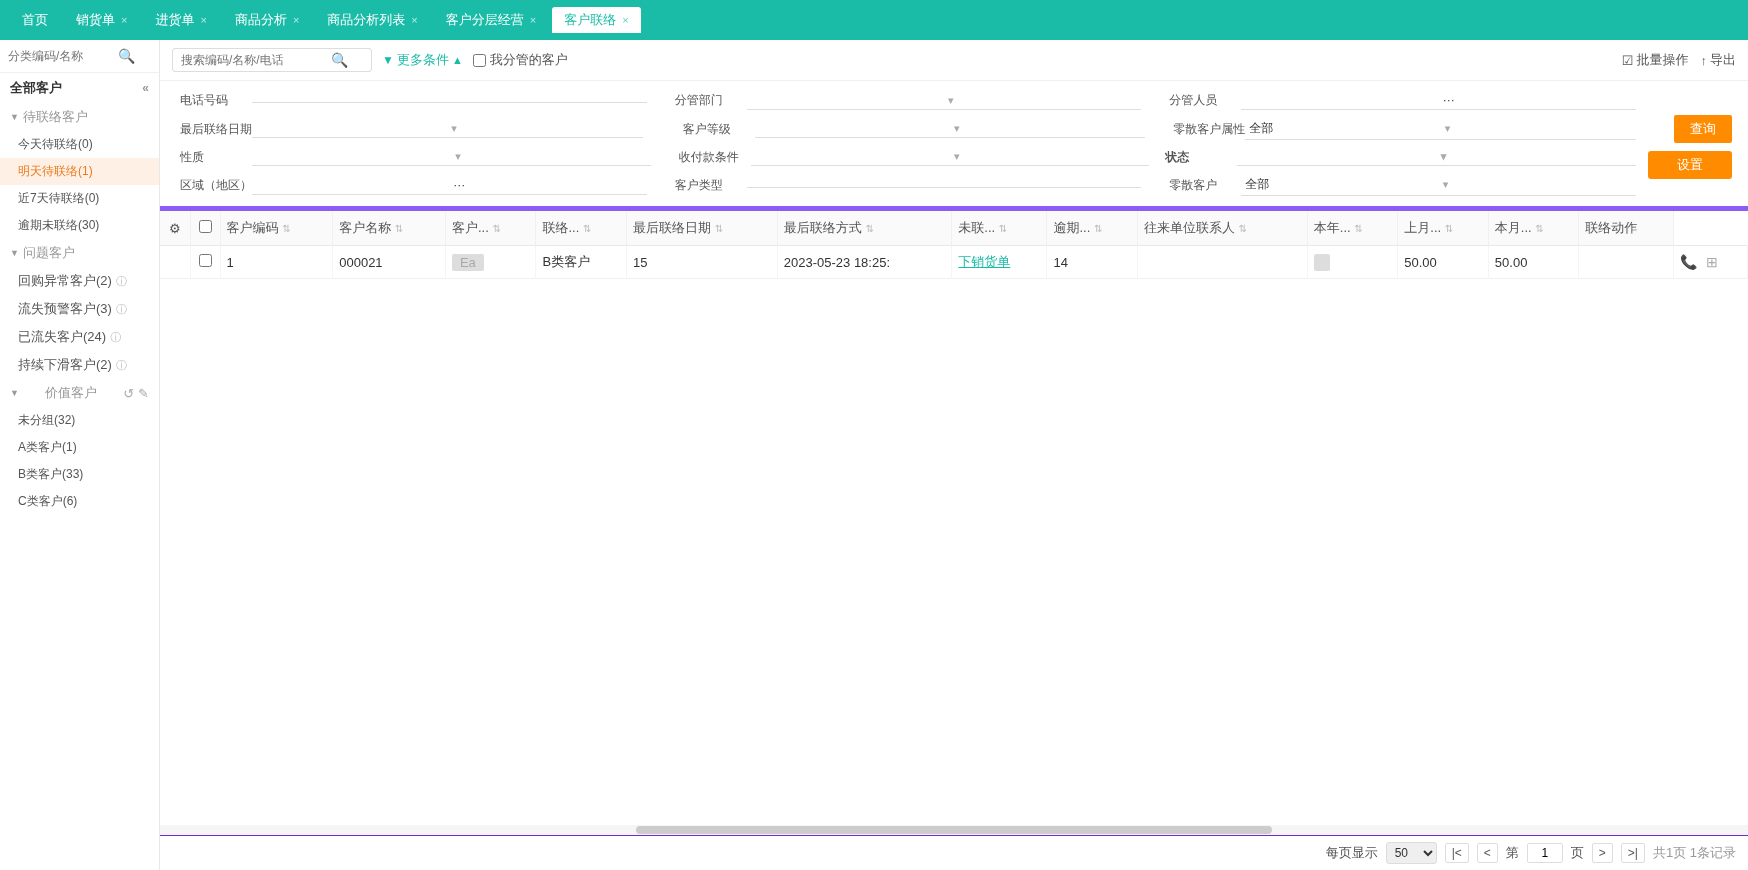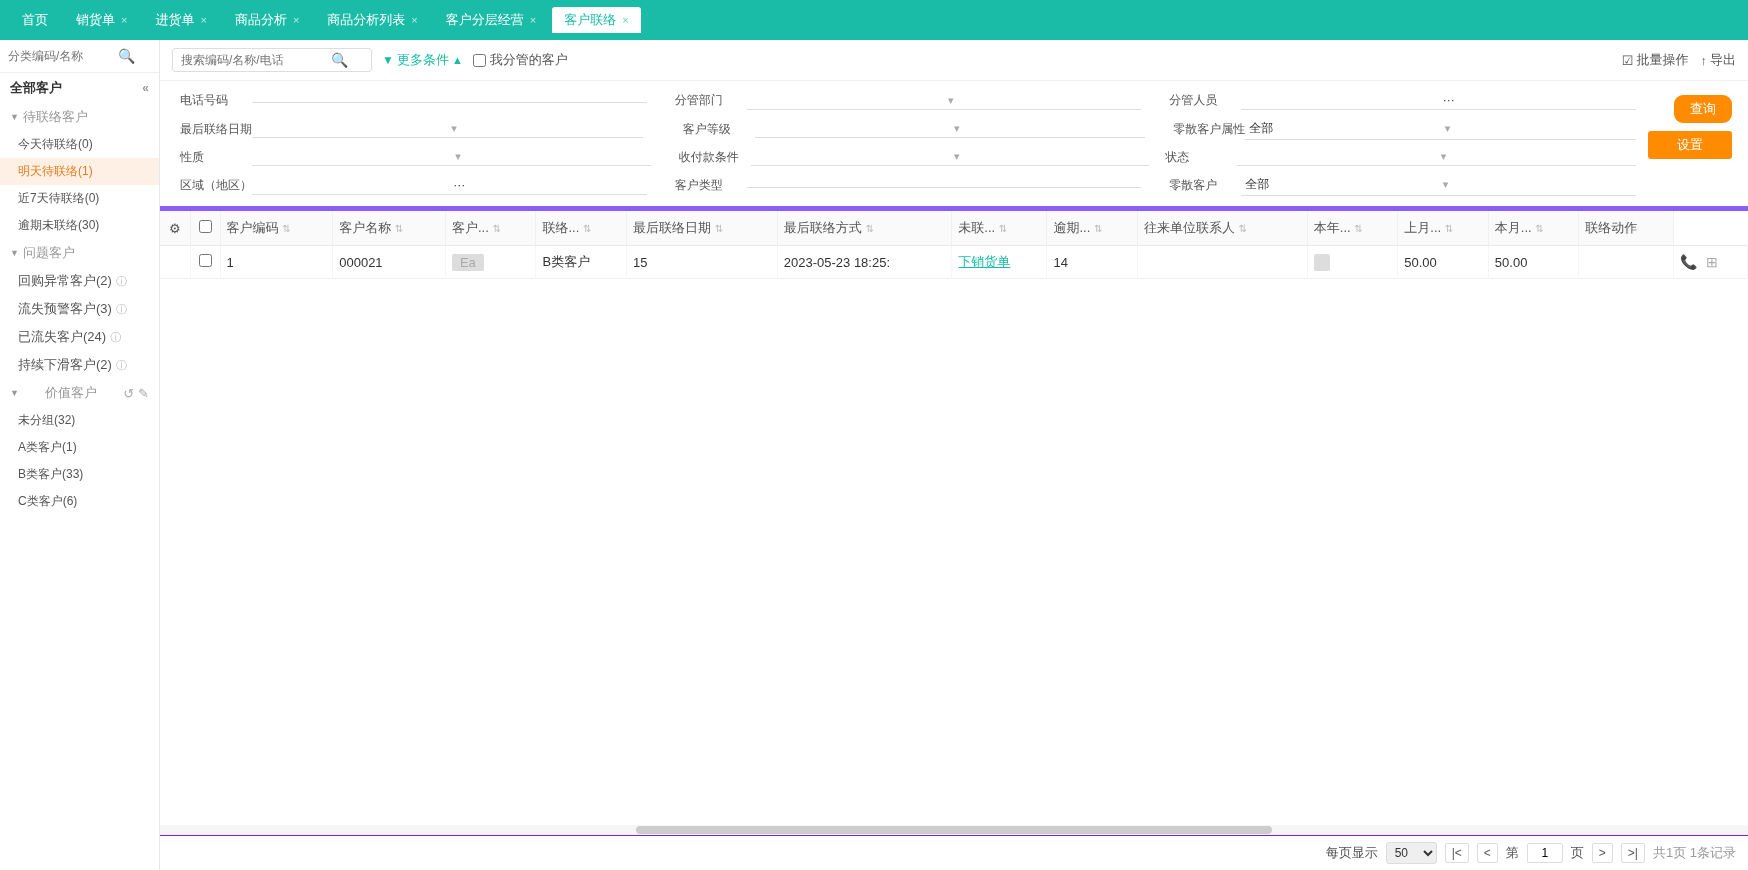--- a/index.html
+++ b/index.html
@@ -181,23 +181,24 @@
       border-bottom: 1px solid #ddd;
     }
     .filter-dropdown span { flex: 1; font-size: 12px; color: #333; padding: 2px 4px; }
     .filter-dropdown .arr { color: #aaa; font-size: 11px; padding-right: 4px; }
     .filter-dots { color: #aaa; font-size: 12px; padding: 0 6px; cursor: pointer; }
     .query-btn {
       background: #ff8c00;
       color: #fff;
       border: none;
       padding: 5px 16px;
-      border-radius: 9px;
+      border-radius: 2px;
       cursor: pointer;
       font-size: 13px;
+      margin-top: 20px;
     }
     .set-btn {
       background: #ff8c00;
       color: #fff;
       border: none;
       padding: 5px 29px;
       border-radius: 3px;
       cursor: pointer;
       font-size: 13px;
       margin-top: 4px;
@@ -469,21 +470,21 @@
                 <span class="arr">▾</span>
               </div>
             </div>
             <div class="filter-field" style="margin-left:20px;">
               <span class="filter-label">收付款条件</span>
               <div class="filter-dropdown">
                 <span style="flex:1;"></span>
                 <span class="arr">▾</span>
               </div>
             </div>
-            <div class="filter-field" style="margin-left:8px;">
+            <div class="filter-field" style="margin-left:8px;font-weight:bold;">
               <span class="filter-label">状态</span>
               <div class="filter-dropdown">
                 <span style="flex:1;"></span>
                 <span class="arr">▾</span>
               </div>
             </div>
           </div>
 
           <div class="filter-row" style="margin-bottom:0;">
             <div class="filter-field">

